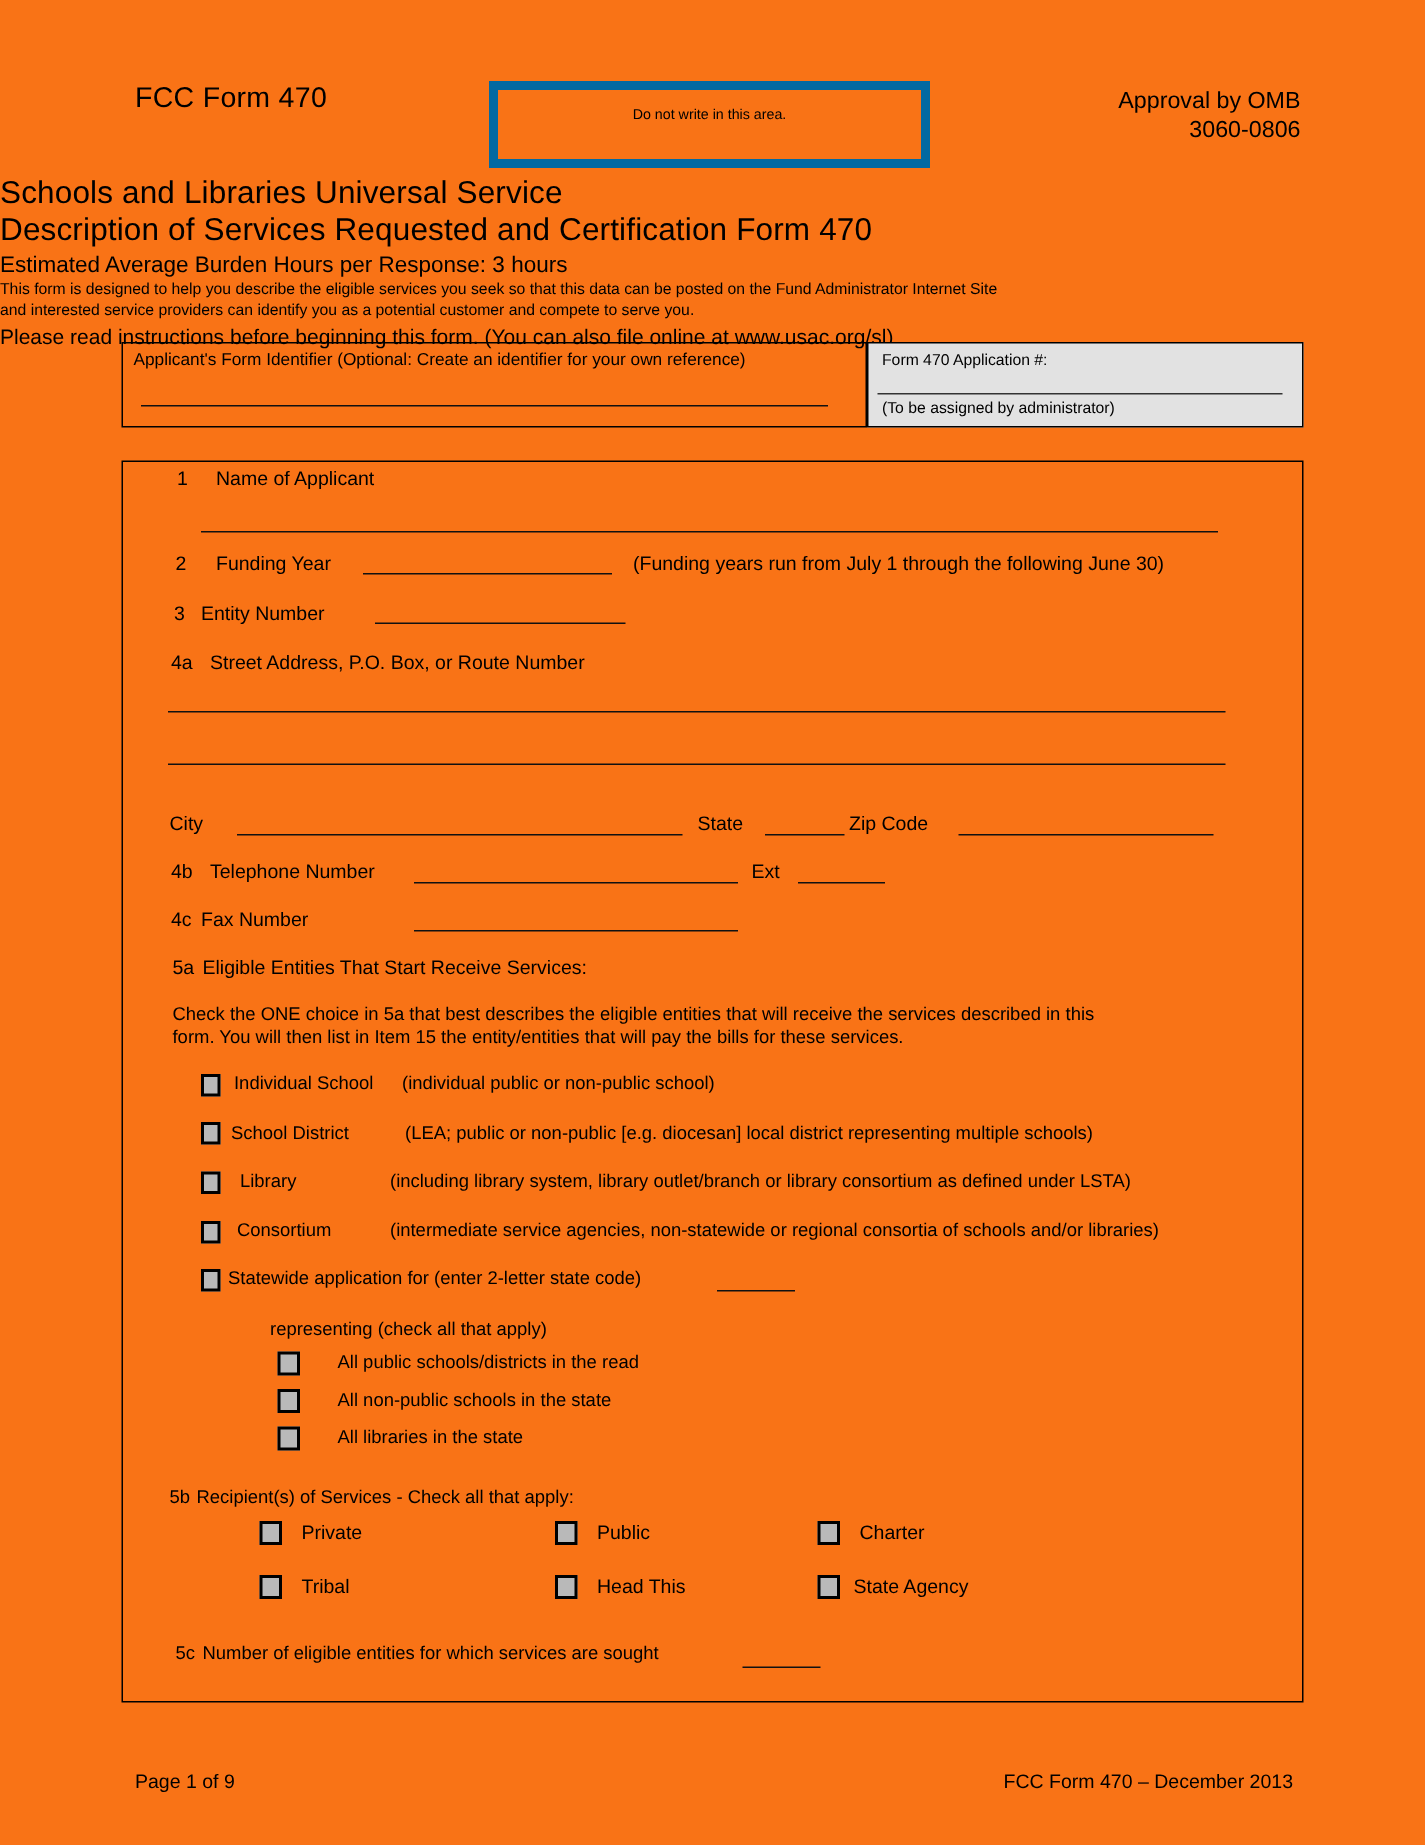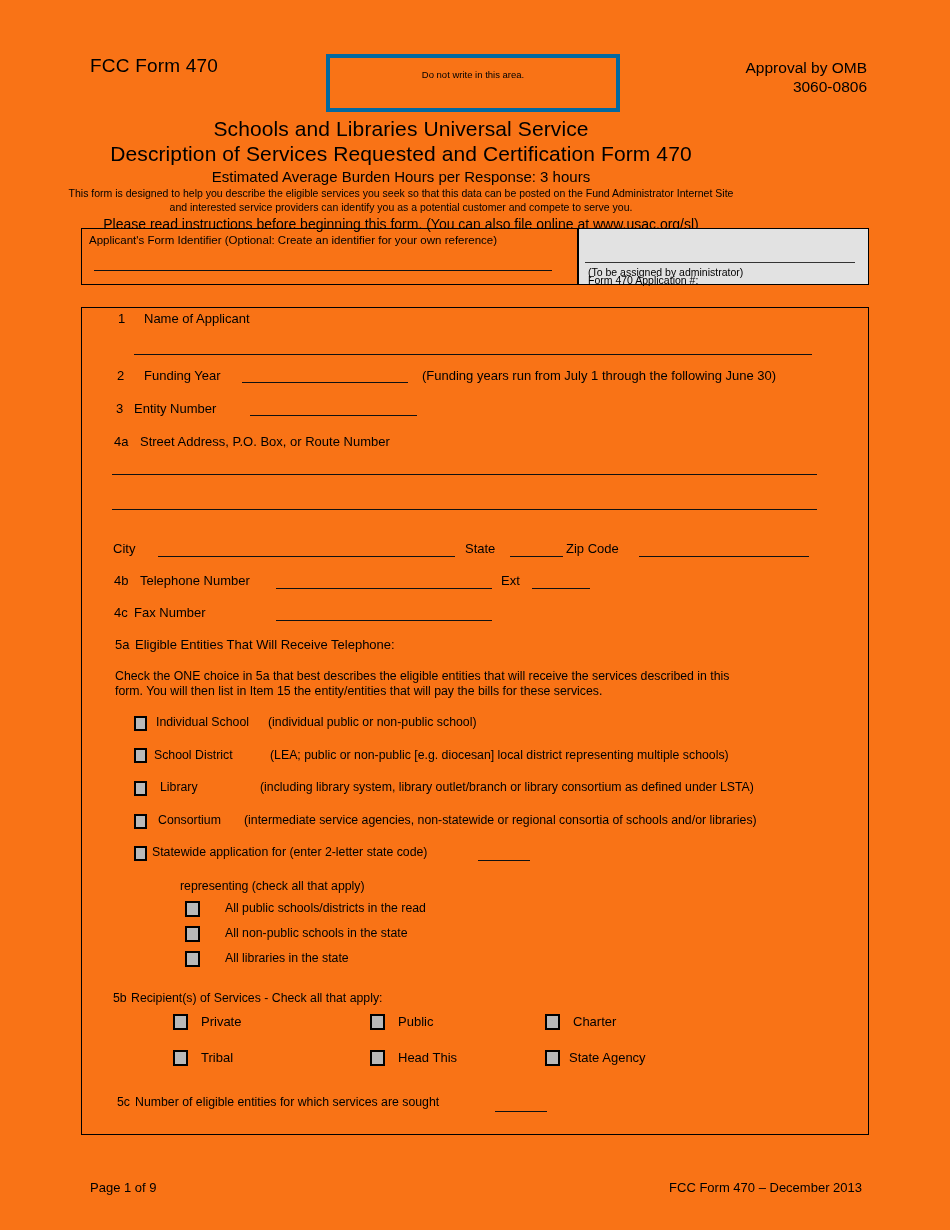--- a/index.html
+++ b/index.html
@@ -34,40 +34,39 @@
     text-align: right;
     font-size: 15.5px;
     line-height: 19px;
   }
   .donotwrite-box {
     position: absolute;
     left: 326px;
     top: 54px;
     width: 294px;
     height: 58px;
-    border: 4px solid #0369a1;
+    border: 6px solid #0369a1;
     box-sizing: border-box;
     padding-left: 12px;
   }
   .donotwrite-text {
     position: absolute;
     top: 11px;
     left: 0;
     width: 100%;
     text-align: center;
     font-size: 9.5px;
   }
 
   
   .title-wrap {
     position: absolute;
     left: 0;
     top: 116px;
     width: 802px;
-    text-align: center;
   }
   .title1 { font-size: 21px; line-height: 25px; letter-spacing: 0.1px;}
   .title2 { font-size: 21px; line-height: 25px; letter-spacing: 0.1px;}
   .subtitle1 { font-size: 15px; line-height: 19px; margin-top: 1px;}
   .smallprint {
     font-size: 10.5px;
     line-height: 12.5px;
     margin-top: 1px;
   }
   .subtitle2 { font-size: 14px; line-height: 18px; margin-top: 2px;}
@@ -105,21 +104,20 @@
     left: 497px; top: 0;
     width: 291px; height: 57px;
     border: 1.6px solid #000;
     background: #e2e2e2;
     box-sizing: border-box;
   }
   .ident-right-label {
     position: absolute;
     left: 9px; top: 5px;
     font-size: 10.5px;
-    margin-top: 40px;
   }
   .ident-right-line {
     position: absolute;
     left: 6px; top: 33px;
     width: 270px;
     border-bottom: 1px solid #333;
   }
   .ident-right-note {
     position: absolute;
     left: 9px; top: 37px;
@@ -266,40 +264,40 @@
     <div class="t t13" style="left:58px; top:265px;">Telephone Number</div>
     <div class="ln" style="left:194px; top:280px; width:216px;"></div>
     <div class="t t13" style="left:419px; top:265px;">Ext</div>
     <div class="ln" style="left:450px; top:280px; width:58px;"></div>
 
     <div class="t t13" style="left:32px; top:297px;">4c</div>
     <div class="t t13" style="left:52px; top:297px;">Fax Number</div>
     <div class="ln" style="left:194px; top:312px; width:216px;"></div>
 
     <div class="t t13" style="left:33px; top:329px;">5a</div>
-    <div class="t t13" style="left:53px; top:329px;">Eligible Entities That Will Receive Telephone:</div>
+    <div class="t t13" style="left:53px; top:329px;">Eligible Entities That Start Receive Services:</div>
 
     <div class="t t12" style="left:33px; top:361px;">Check the ONE choice in 5a that best describes the eligible entities that will receive the services described in this</div>
     <div class="t t12" style="left:33px; top:376px;">form.  You will then list in Item 15 the entity/entities that will pay the bills for these services.</div>
 
     <div class="cbx" style="left:52px; top:408px;"></div>
     <div class="t t12" style="left:74px; top:407px;">Individual School</div>
     <div class="t t12" style="left:186px; top:407px;">(individual public or non-public school)</div>
 
     <div class="cbx" style="left:52px; top:440px;"></div>
     <div class="t t12" style="left:72px; top:440px;">School District</div>
     <div class="t t12" style="left:188px; top:440px;">(LEA; public or non-public [e.g. diocesan] local district representing multiple schools)</div>
 
     <div class="cbx" style="left:52px; top:473px;"></div>
     <div class="t t12" style="left:78px; top:472px;">Library</div>
     <div class="t t12" style="left:178px; top:472px;">(including library system, library outlet/branch or library consortium as defined under LSTA)</div>
 
     <div class="cbx" style="left:52px; top:506px;"></div>
     <div class="t t12" style="left:76px; top:505px;">Consortium</div>
-    <div class="t t12" style="left:162px; top:505px;">(intermediate service agencies, non-statewide or regional consortia of schools and/or libraries)</div>
+    <div class="t t12" style="left:178px; top:505px;">(intermediate service agencies, non-statewide or regional consortia of schools and/or libraries)</div>
 
     <div class="cbx" style="left:52px; top:538px;"></div>
     <div class="t t12" style="left:70px; top:537px;">Statewide application for (enter 2-letter state code)</div>
     <div class="ln" style="left:396px; top:552px; width:52px;"></div>
 
     <div class="t t12" style="left:98px; top:571px;">representing (check all that apply)</div>
 
     <div class="cbx-lg" style="left:103px; top:593px;"></div>
     <div class="t t12" style="left:143px; top:593px;">All public schools/districts in the read</div>
 

